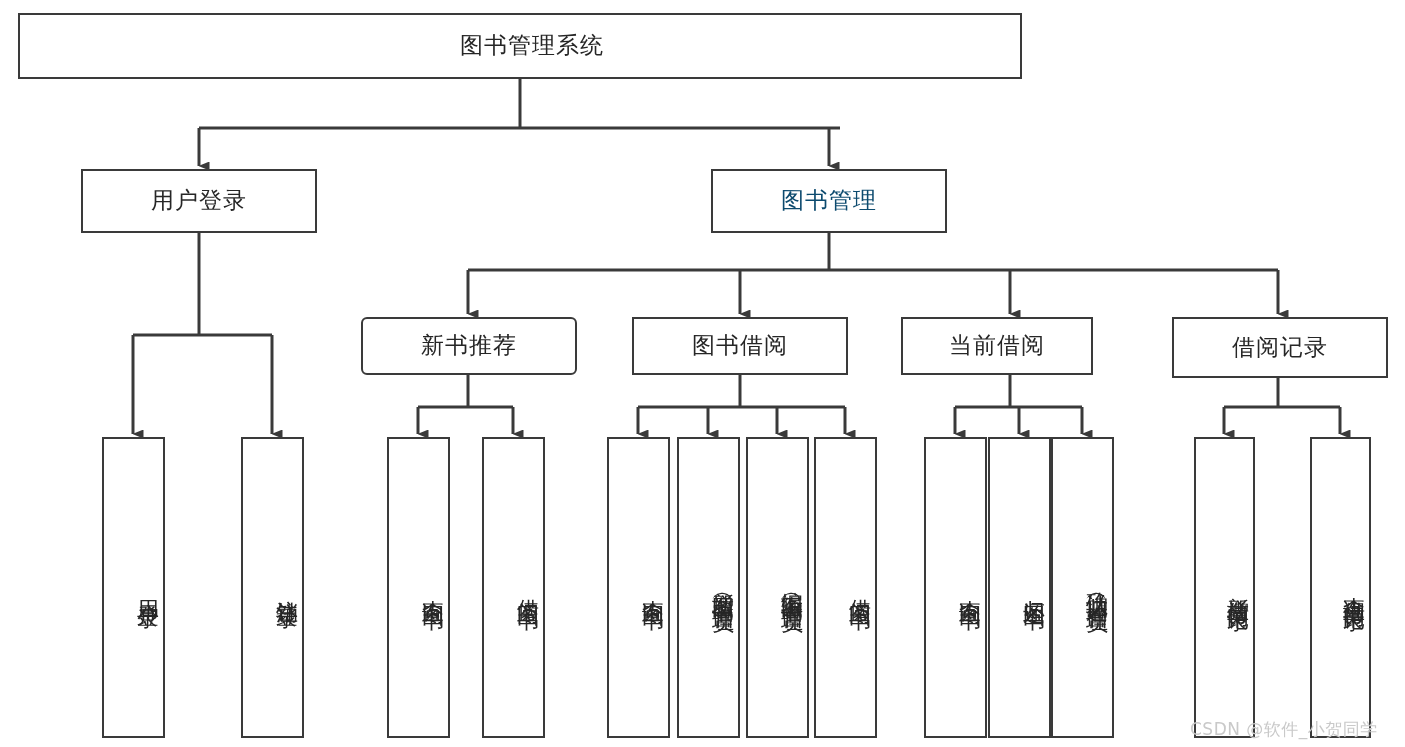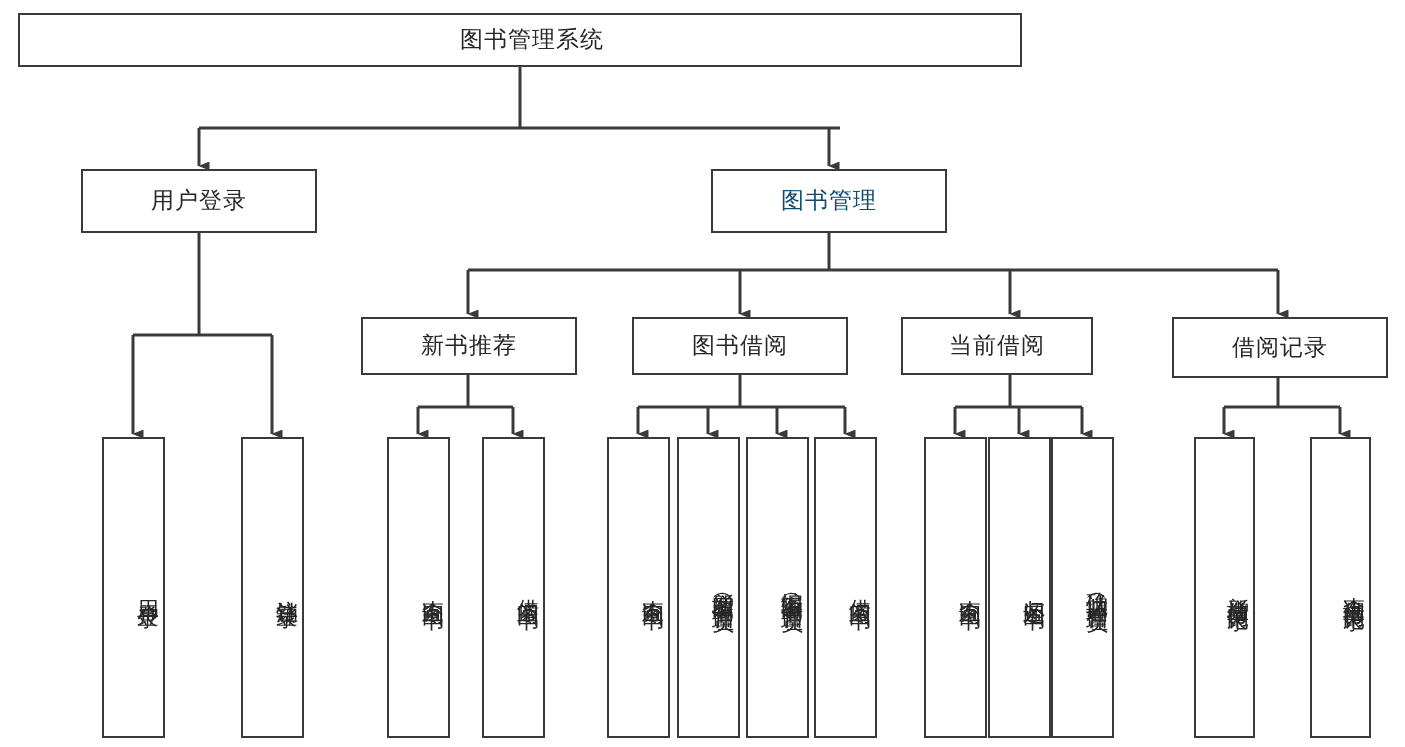--- a/index.html
+++ b/index.html
@@ -113,32 +113,32 @@
       <path d="M1019,407 L1019,434" marker-end="url(#arrow)"></path>
       <path d="M1082,407 L1082,434" marker-end="url(#arrow)"></path>
 
       <path d="M1278,375 L1278,407"></path>
       <path d="M1224,407 L1340,407"></path>
       <path d="M1224,407 L1224,434" marker-end="url(#arrow)"></path>
       <path d="M1340,407 L1340,434" marker-end="url(#arrow)"></path>
     </g>
   </svg>
 
-  <div class="node horiz" id="node-root" style="left: 18px; top: 13px; width: 1004px; height: 54px; border-color: rgb(58, 58, 58); color: rgb(38, 38, 38); padding-left: 24px;">
+  <div class="node horiz" id="node-root" style="left: 18px; top: 13px; width: 1004px; height: 66px; border-color: rgb(58, 58, 58); color: rgb(38, 38, 38); padding-left: 24px;">
     <span>图书管理系统</span>
   </div>
 
   <div class="node horiz" id="node-l2-0" style="left: 81px; top: 169px; width: 236px; height: 64px; border-color: rgb(58, 58, 58); color: rgb(38, 38, 38);">
     <span>用户登录</span>
   </div>
   <div class="node horiz" id="node-l2-1" style="left: 711px; top: 169px; width: 236px; height: 64px; border-color: rgb(58, 58, 58); color: #0c4a6e;">
     <span>图书管理</span>
   </div>
 
-  <div class="node horiz" id="node-l3-0" style="left: 361px; top: 317px; width: 216px; height: 58px; border-color: rgb(58, 58, 58); color: rgb(38, 38, 38);">
+  <div class="node horiz" id="node-l3-0" style="left: 361px; top: 317px; width: 216px; height: 58px; border-color: rgb(58, 58, 58); color: rgb(38, 38, 38); border-radius: 6px;">
     <span>新书推荐</span>
   </div>
   <div class="node horiz" id="node-l3-1" style="left: 632px; top: 317px; width: 216px; height: 58px; border-color: rgb(58, 58, 58); color: rgb(38, 38, 38);">
     <span>图书借阅</span>
   </div>
   <div class="node horiz" id="node-l3-2" style="left: 901px; top: 317px; width: 192px; height: 58px; border-color: rgb(58, 58, 58); color: rgb(38, 38, 38);">
     <span>当前借阅</span>
   </div>
   <div class="node horiz" id="node-l3-3" style="left: 1172px; top: 317px; width: 216px; height: 61px; border-color: rgb(58, 58, 58); color: rgb(38, 38, 38);">
     <span>借阅记录</span>
@@ -177,14 +177,15 @@
   <div class="node vert" id="node-leaf-10" style="left: 1051px; top: 437px; width: 63px; height: 301px; border-color: rgb(58, 58, 58); color: rgb(38, 38, 38);">
     <span class="vlabel">确认归还（管理员）</span>
   </div>
   <div class="node vert" id="node-leaf-11" style="left: 1194px; top: 437px; width: 61px; height: 301px; border-color: rgb(58, 58, 58); color: rgb(38, 38, 38);">
     <span class="vlabel">新增借阅记录</span>
   </div>
   <div class="node vert" id="node-leaf-12" style="left: 1310px; top: 437px; width: 61px; height: 301px; border-color: rgb(58, 58, 58); color: rgb(38, 38, 38);">
     <span class="vlabel">查询借阅记录</span>
   </div>
 
+  <div class="watermark" style="left: 1190px; top: 718px; color: rgb(201, 201, 201);">CSDN @软件_小贺同学</div>
 
 </div>
 
 </body></html>

